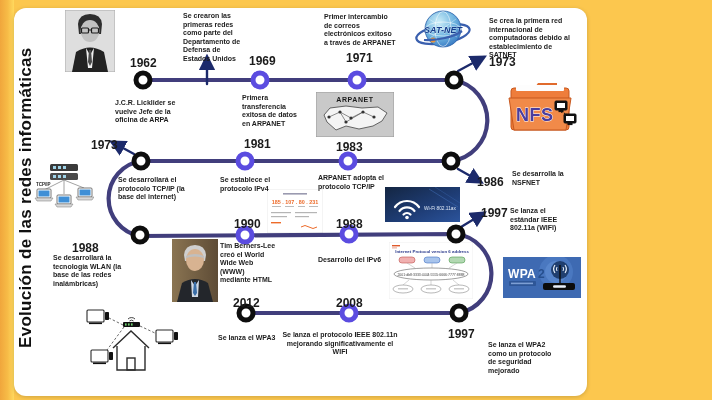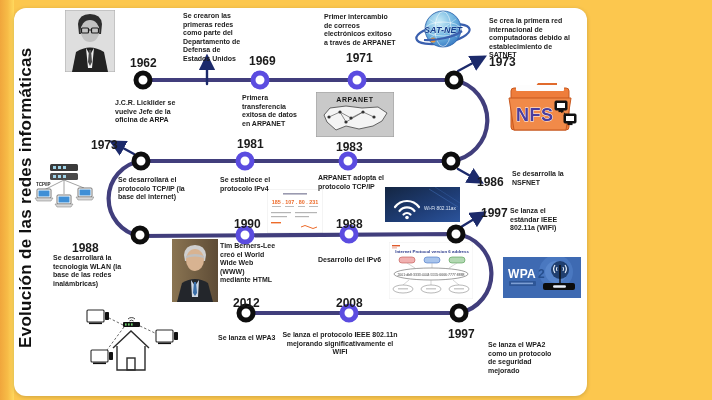--- a/index.html
+++ b/index.html
@@ -52,21 +52,21 @@
 <div class="node" style="left:456px;top:234px"></div>
 <div class="node" style="left:459px;top:313px"></div>
 <div class="node purple" style="left:349px;top:313px"></div>
 <div class="node" style="left:246px;top:313px"></div>
 
 <div class="year" style="left:130px;top:56px">1962</div>
 <div class="year" style="left:249px;top:54px">1969</div>
 <div class="year" style="left:346px;top:51px">1971</div>
 <div class="year" style="left:489px;top:55px">1973</div>
 <div class="year" style="left:91px;top:138px">1973</div>
-<div class="year" style="left:237px;top:137px">1981</div>
+<div class="year" style="left:244px;top:137px">1981</div>
 <div class="year" style="left:336px;top:140px">1983</div>
 <div class="year" style="left:477px;top:175px">1986</div>
 <div class="year" style="left:72px;top:241px">1988</div>
 <div class="year" style="left:234px;top:217px">1990</div>
 <div class="year" style="left:336px;top:217px">1988</div>
 <div class="year" style="left:481px;top:206px">1997</div>
 <div class="year" style="left:448px;top:327px">1997</div>
 <div class="year" style="left:336px;top:296px">2008</div>
 <div class="year" style="left:233px;top:296px">2012</div>
 

